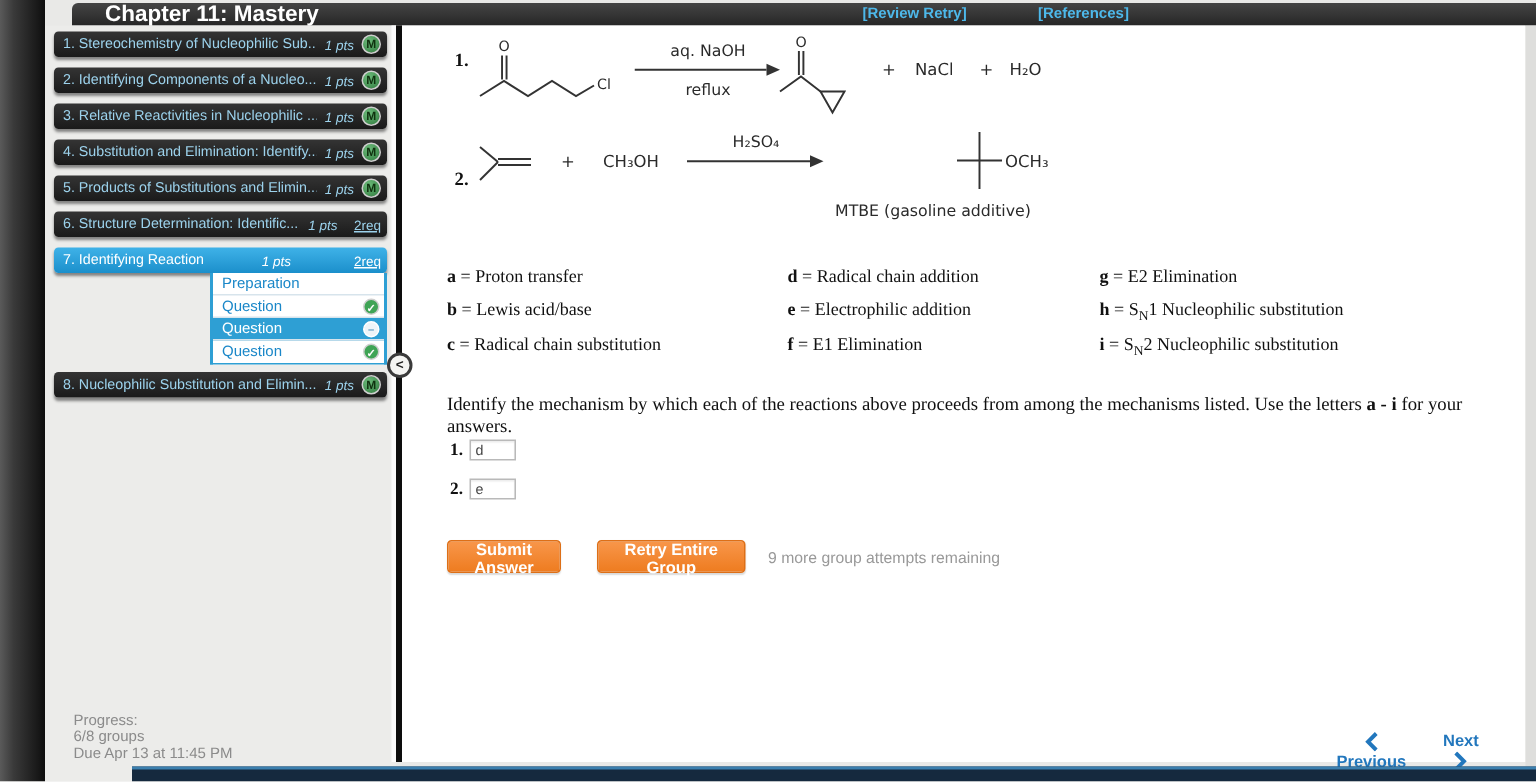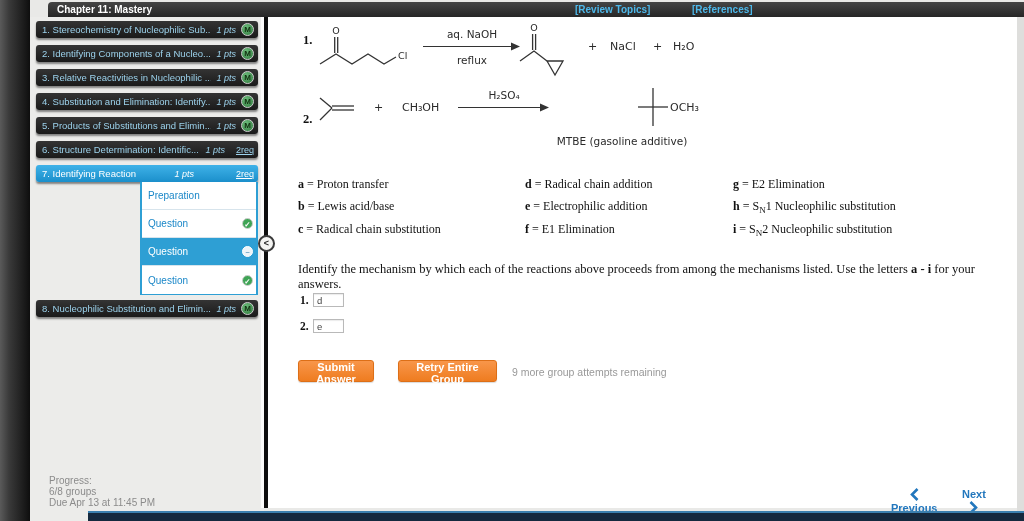--- a/index.html
+++ b/index.html
@@ -4,40 +4,40 @@
 <style>
   * { margin:0; padding:0; box-sizing:border-box; }
   html,body { width:1024px; height:521px; }
   body { font-family:"Liberation Sans", sans-serif; background:#e9e9e7; position:relative; overflow:hidden; }
 
   .left-strip { position:absolute; left:0; top:0; width:30px; height:521px;
     background:linear-gradient(90deg,#5a5a5a 0%,#3a3a3a 30%,#1b1b1b 80%,#0e0e0e 100%); }
 
   .topbar { position:absolute; left:48px; top:2px; right:0; height:15px;
     background:linear-gradient(#454545,#262626); border-radius:4px 0 0 0; }
-  .topbar-title { position:absolute; left:9px; top:1px; color:#ffffff; font-size:10px; font-weight:bold; line-height:13px; }
+  .topbar-title { position:absolute; left:22px; top:1px; color:#ffffff; font-size:15px; font-weight:bold; line-height:13px; }
   .topbar-link { position:absolute; top:1px; color:#4db8ea; font-size:10px; font-weight:bold; line-height:13px; cursor:pointer; }
 
   .sidebar { position:absolute; left:30px; top:17px; width:234px; height:504px; background:#ececea; }
   .items { padding:4px 6px 0 6px; }
   .sbar { height:17px; margin-bottom:7px; border-radius:3px;
     background:linear-gradient(#343434,#1a1a1a); box-shadow:0 2px 2px rgba(0,0,0,.45);
     display:flex; align-items:center; padding:0 4px 0 6px; cursor:pointer; }
   .sbar .lbl { flex:1; color:#9cd2ec; font-size:9.5px; white-space:nowrap; overflow:hidden; }
   .sbar .pts { color:#9cd2ec; font-size:9px; font-style:italic; margin:0 5px; }
   .sbar .req { color:#9cd2ec; font-size:9px; width:24px; text-align:right;text-decoration:underline; }
   .sbar.sel { background:linear-gradient(#3fb2e8,#1b8fcb); }
   .sbar.sel .lbl, .sbar.sel .pts, .sbar.sel .req { color:#ffffff; }
   .mbadge { width:13px; height:13px; border-radius:50%; border:1px solid #cfcfcf;
     background:radial-gradient(circle at 35% 30%,#6cbb7a,#2f7a3d); color:#10310f;
     font-size:8px; font-weight:bold; text-align:center; line-height:11px; }
 
   .subpanel { margin:0 0 5px 104px; width:118px; background:#fff;
     border-left:2px solid #2e9fd4; border-right:2px solid #2e9fd4; border-bottom:1px solid #2e9fd4; }
-  .subrow { height:28px; display:flex; align-items:center; padding:0 3px 0 6px;
+  .subrow { height:15px; display:flex; align-items:center; padding:0 3px 0 6px;
     border-bottom:1px solid #d7e4ec; cursor:pointer; }
   .subrow .slbl { flex:1; color:#1a87c8; font-size:10px; }
   .subrow.sel { background:#2e9fd4; }
   .subrow.sel .slbl { color:#fff; }
   .ic { width:11px; height:11px; border-radius:50%; font-size:7.5px; text-align:center; line-height:11px; }
   .ic.check { background:#3fa455; border:1px solid #cfcfcf; color:#fff; font-weight:bold; }
   .ic.dash { background:#eef4f8; border:1px solid #ffffff; color:#5f9cc0; font-weight:bold; line-height:9px; }
 
   .progress { position:absolute; left:19px; top:458px; color:#8b8b8b; font-size:10px; line-height:11px; }
 
@@ -80,21 +80,21 @@
   .bottombar { position:absolute; left:88px; top:511px; width:936px; height:10px;
     background:#15293e; border-top:2px solid #3b7fae; }
 </style>
 </head>
 <body>
 
 <div class="left-strip"></div>
 
 <div class="topbar">
   <span class="topbar-title">Chapter 11: Mastery</span>
-  <span class="topbar-link" style="left:527px;">[Review Topics]</span>
+  <span class="topbar-link" style="left:527px;">[Review Retry]</span>
   <span class="topbar-link" style="left:644px;">[References]</span>
 </div>
 
 <div class="sidebar">
   <div class="items">
     <div class="sbar">
       <span class="lbl">1. Stereochemistry of Nucleophilic Sub...</span>
       <span class="pts">1 pts</span>
       <span class="mbadge">M</span>
     </div>

